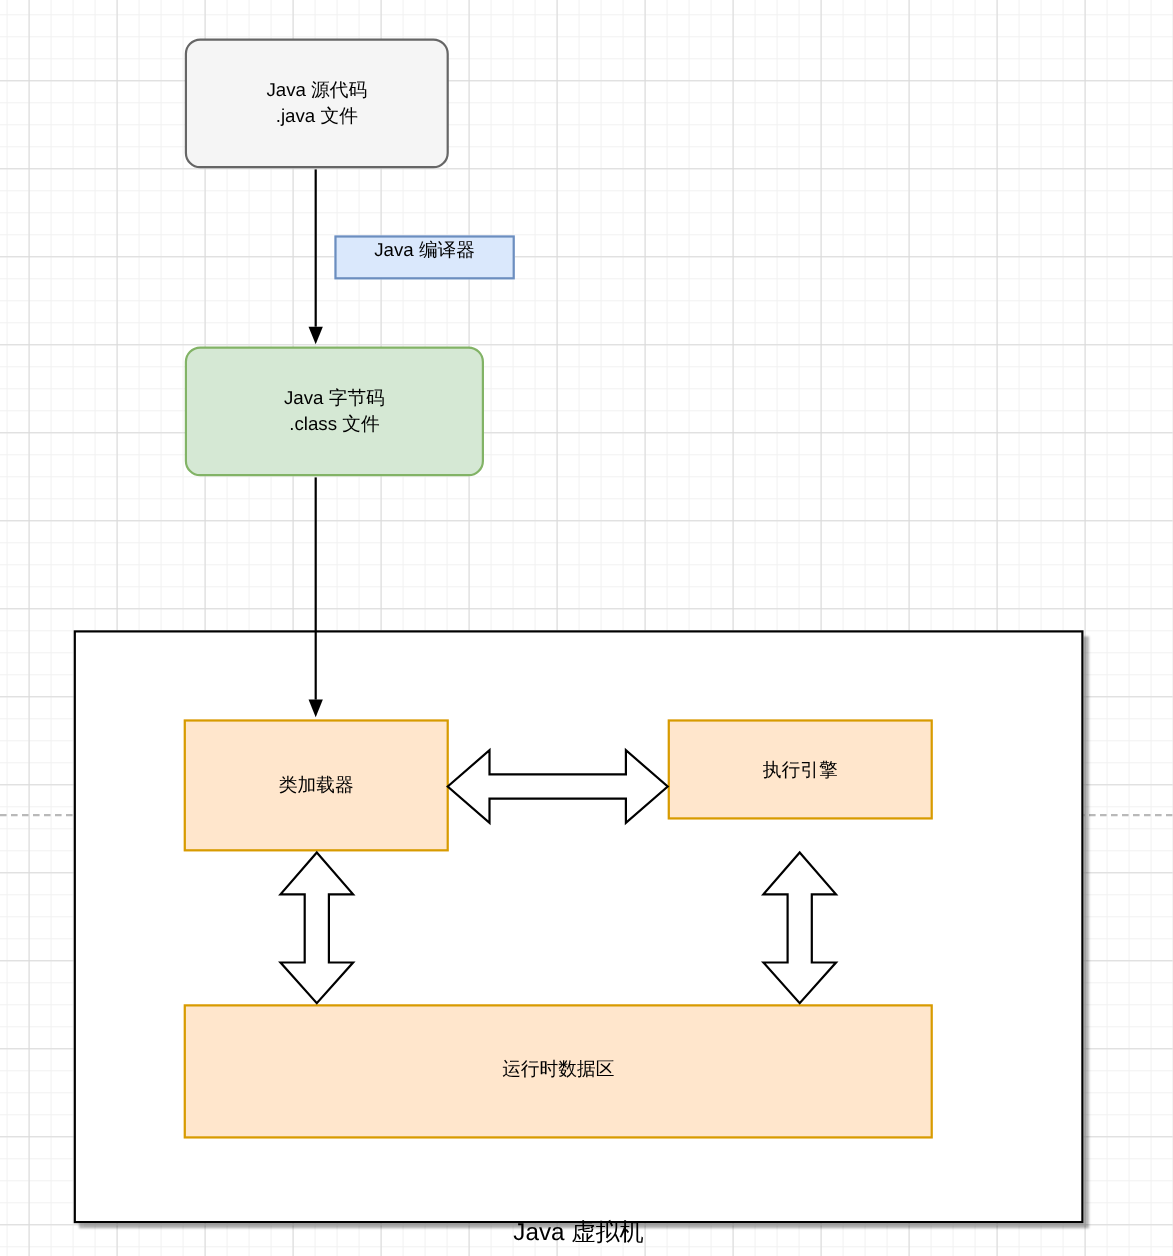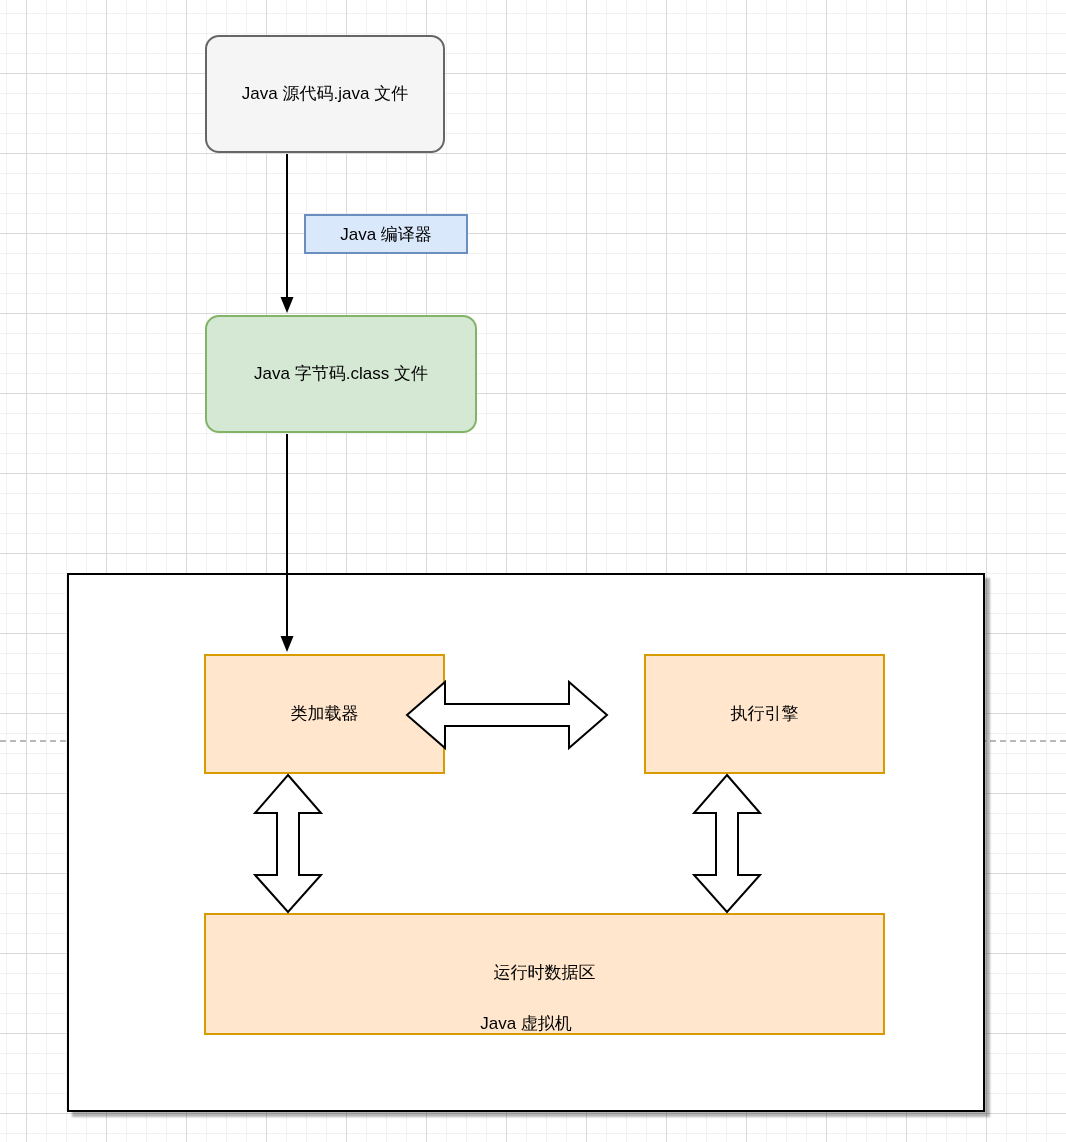--- a/index.html
+++ b/index.html
@@ -17,36 +17,36 @@
     background-position:26px -7px,26px -7px,26px -7px,26px -7px;
     font-family:"Liberation Sans","DejaVu Sans",sans-serif;
     color:#000000;
   }
   .page-break{
     position:absolute;left:0;top:740px;width:1066px;height:0;
     border-top:2px dashed #b9b9b9;z-index:0;
   }
   .node{
     position:absolute;box-sizing:border-box;
-    display:flex;flex-direction:row;align-items:center;justify-content:center;
-    text-align:center;font-size:17px;line-height:24px;margin-left:37px;
+    display:flex;flex-direction:column;align-items:center;justify-content:center;
+    text-align:center;font-size:17px;line-height:24px;
   }
   .rounded{border-radius:14px;}
   #node-source{left:168px;top:35px;width:240px;height:118px;background:#f5f5f5;border:2px solid #666666;z-index:2;}
   #node-bytecode{left:168px;top:315px;width:272px;height:118px;background:#d5e8d4;border:2px solid #82b366;z-index:2;}
   #jvm-container{position:absolute;left:67px;top:573px;width:918px;height:539px;box-sizing:border-box;
     background:#ffffff;border:2px solid #000000;box-shadow:5px 5px 2px rgba(0,0,0,0.3);z-index:1;}
   #node-classloader{left:167px;top:654px;width:241px;height:120px;background:#ffe6cc;border:2px solid #d79b00;z-index:2;text-align:right;}
-  #node-engine{left:607px;top:654px;width:241px;height:120px;background:#ffe6cc;border:2px solid #d79b00;z-index:2;}
+  #node-engine{left:607px;top:654px;width:241px;height:91px;background:#ffe6cc;border:2px solid #d79b00;z-index:2;}
   #node-runtime{left:167px;top:913px;width:681px;height:122px;background:#ffe6cc;border:2px solid #d79b00;z-index:2;font-family:Liberation Mono, monospace;}
-  #jvm-label{position:absolute;left:67px;top:1012px;width:918px;text-align:center;font-size:17px;line-height:24px;z-index:2;}
+  #jvm-label{position:absolute;left:67px;top:1108px;width:918px;text-align:center;font-size:22px;line-height:24px;z-index:2;}
   #edge-label-compiler{
     position:absolute;left:304px;top:214px;width:164px;height:40px;box-sizing:border-box;
     background:#dae8fc;border:2px solid #6c8ebf;
-    display:flex;align-items:center;justify-content:center;
+    display:flex;justify-content:center;
     font-size:17px;z-index:3;
   }
   svg.edges{position:absolute;left:0;top:0;width:1066px;height:1142px;z-index:5;pointer-events:none;}
 </style>
 </head>
 <body>
 
 <div class="canvas">
 
   <div class="page-break"></div>

